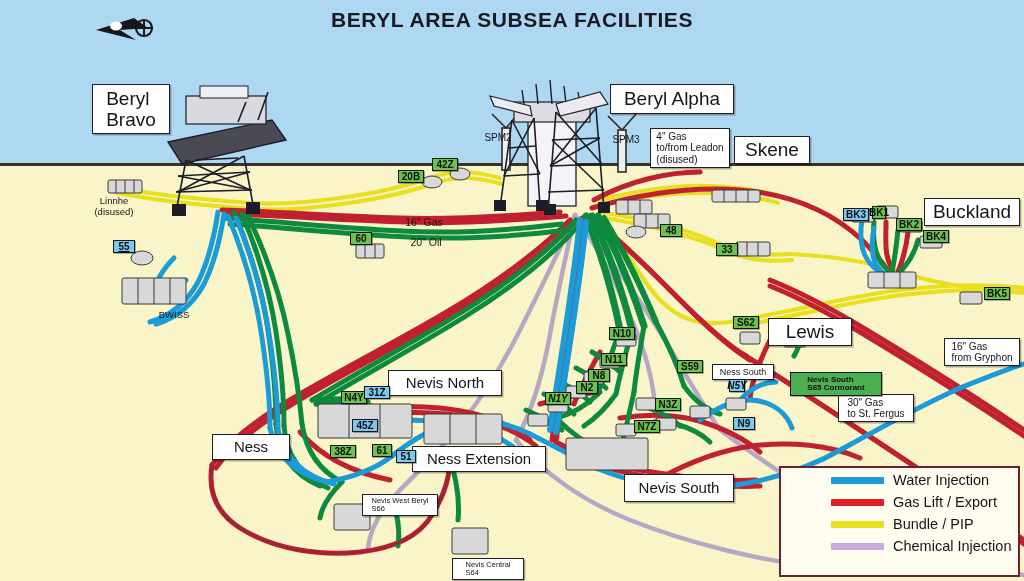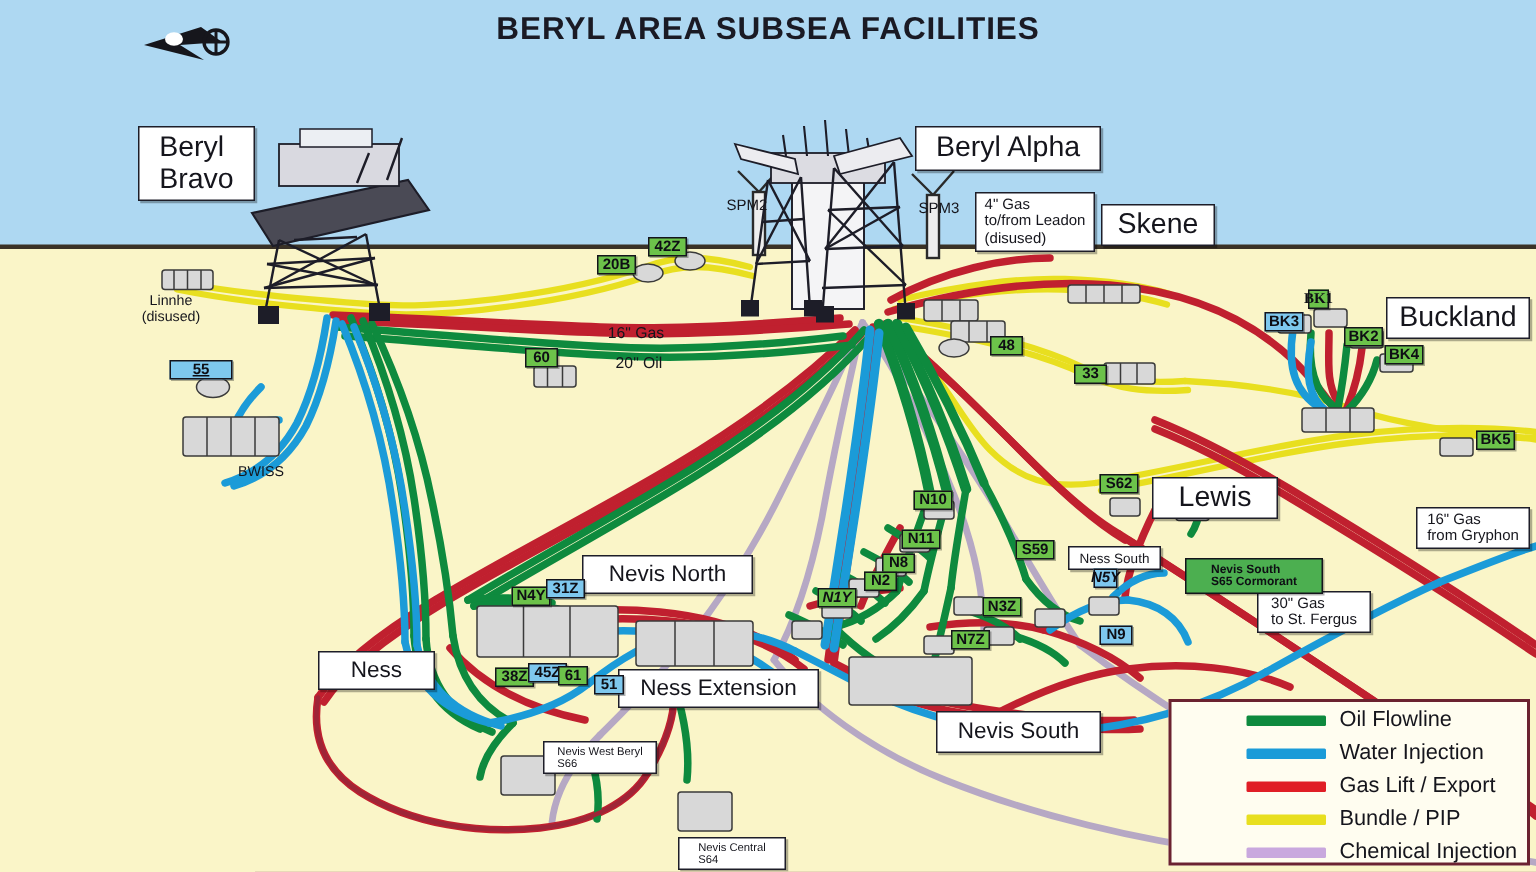--- a/index.html
+++ b/index.html
@@ -460,52 +460,48 @@
   <div class="plain pipe" style="left:398px;top:236px;width:56px;">20" Oil</div>
 
   <div class="chip greenbig" style="left:790px;top:372px;width:92px;height:24px;">Nevis South
 S65 Cormorant</div>
 
   <div class="chip green" style="left:432px;top:158px;width:26px;height:13px;">42Z</div>
   <div class="chip green" style="left:398px;top:170px;width:26px;height:13px;">20B</div>
   <div class="chip green" style="left:350px;top:232px;width:22px;height:13px;">60</div>
   <div class="chip green" style="left:660px;top:224px;width:22px;height:13px;">48</div>
   <div class="chip green" style="left:716px;top:243px;width:22px;height:13px;">33</div>
-  <div class="chip blue" style="left:113px;top:240px;width:42px;height:13px;text-decoration:underline;">55</div>
+  <div class="chip blue" style="left:113px;top:240px;width:22px;height:13px;text-decoration:underline;">55</div>
 
   <div class="chip blue" style="left:843px;top:208px;width:26px;height:13px;">BK3</div>
-  <div class="chip green" style="left:872px;top:193px;width:14px;height:13px;font-family:Liberation Serif, serif;">BK1</div>
+  <div class="chip green" style="left:872px;top:206px;width:14px;height:13px;">BK1</div>
   <div class="chip green" style="left:896px;top:218px;width:26px;height:13px;">BK2</div>
   <div class="chip green" style="left:923px;top:230px;width:26px;height:13px;">BK4</div>
   <div class="chip green" style="left:984px;top:287px;width:26px;height:13px;">BK5</div>
 
   <div class="chip green" style="left:733px;top:316px;width:26px;height:13px;">S62</div>
   <div class="chip green" style="left:677px;top:360px;width:26px;height:13px;">S59</div>
   <div class="chip green" style="left:609px;top:327px;width:26px;height:13px;">N10</div>
   <div class="chip green" style="left:601px;top:353px;width:26px;height:13px;">N11</div>
   <div class="chip green" style="left:588px;top:369px;width:22px;height:13px;">N8</div>
   <div class="chip green" style="left:576px;top:381px;width:22px;height:13px;">N2</div>
   <div class="chip green" style="left:545px;top:392px;width:26px;height:13px;font-style:italic;">N1Y</div>
   <div class="chip green" style="left:655px;top:398px;width:26px;height:13px;">N3Z</div>
   <div class="chip green" style="left:634px;top:420px;width:26px;height:13px;">N7Z</div>
   <div class="chip blue" style="left:729px;top:379px;width:16px;height:13px;font-style:italic;">N5Y</div>
   <div class="chip blue" style="left:733px;top:417px;width:22px;height:13px;">N9</div>
 
   <div class="chip green" style="left:341px;top:391px;width:26px;height:13px;">N4Y</div>
   <div class="chip blue" style="left:364px;top:386px;width:26px;height:13px;">31Z</div>
   <div class="chip green" style="left:330px;top:445px;width:26px;height:13px;">38Z</div>
-  <div class="chip blue" style="left:352px;top:442px;width:26px;height:13px;">45Z</div>
+  <div class="chip blue" style="left:352px;top:419px;width:26px;height:13px;">45Z</div>
   <div class="chip green" style="left:372px;top:444px;width:20px;height:13px;">61</div>
   <div class="chip blue" style="left:396px;top:450px;width:20px;height:13px;">51</div>
 
   <div id="legend">
-    <div class="row">
-      <div class="swatch" style="background:#0E8A3E"></div>
-      <div class="ltext">Oil Flowline</div>
-    </div>
     <div class="row">
       <div class="swatch" style="background:#1B9BD8"></div>
       <div class="ltext">Water Injection</div>
     </div>
     <div class="row">
       <div class="swatch" style="background:#E01E26"></div>
       <div class="ltext">Gas Lift / Export</div>
     </div>
     <div class="row">
       <div class="swatch" style="background:#E8DF1F"></div>

